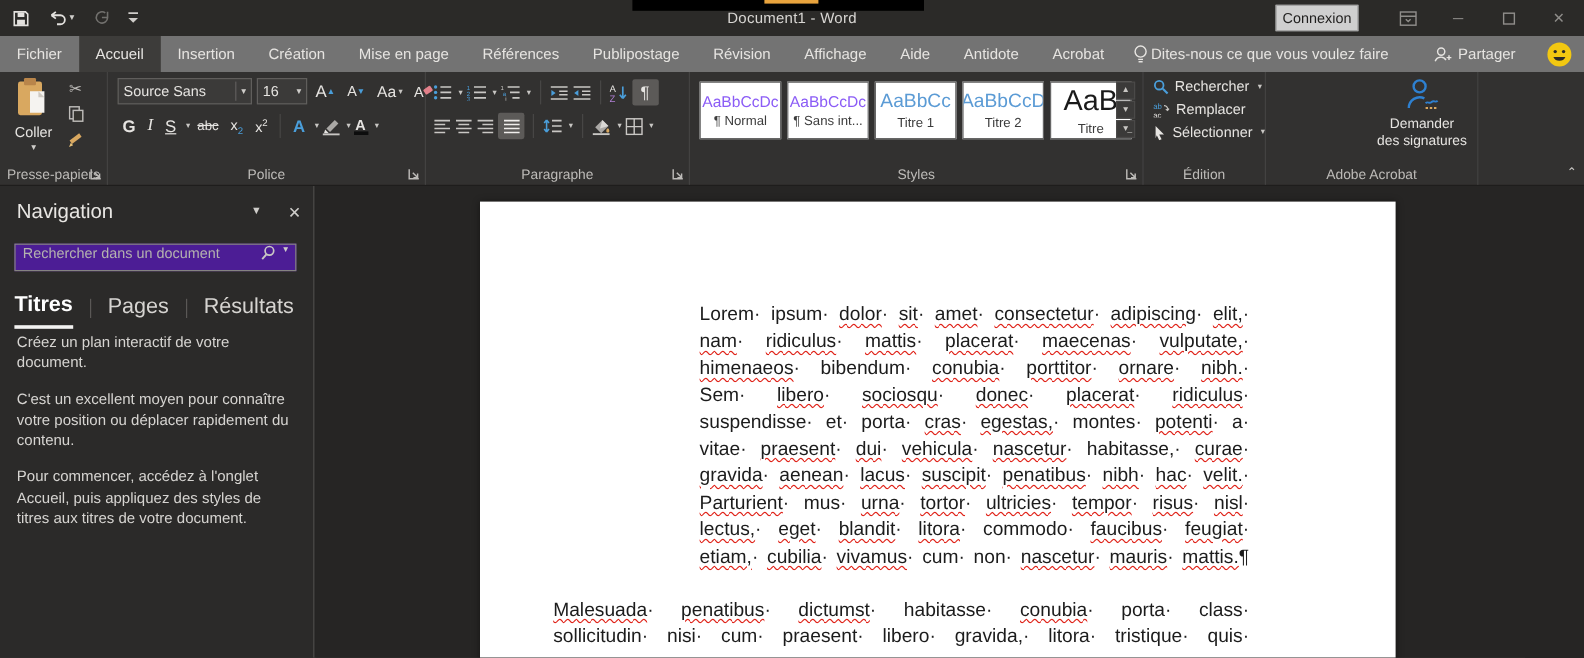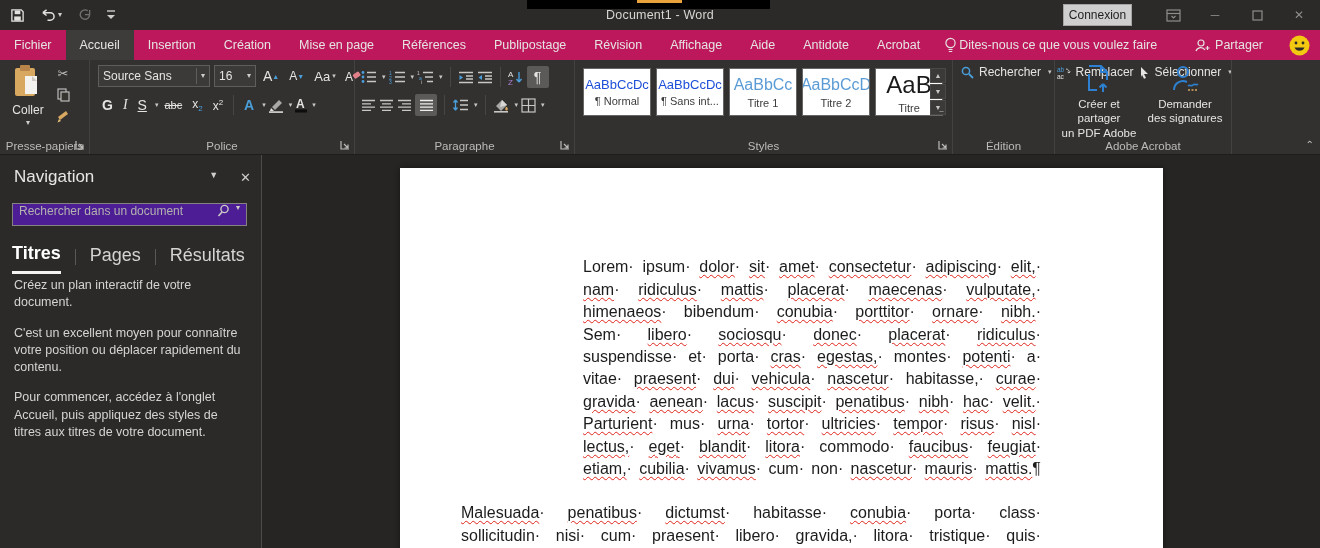--- a/index.html
+++ b/index.html
@@ -17,21 +17,21 @@
   .title-text { position:absolute; left:0; right:0; top:0; height:30px; display:flex; align-items:center; justify-content:center;
     color:#d8d6d3; font-size:12.5px; letter-spacing:.2px; }
   .top-strip { position:absolute; left:527px; top:0; width:243px; height:9px; background:#000; }
   .top-strip .accent { position:absolute; left:110px; top:0; width:45px; height:3px; background:#e8a33d; }
   .connexion { position:absolute; left:1063px; top:4px; width:69px; height:22px; background:#cfcfcf; border:1px solid #a5a5a5;
     color:#1f1e1d; font-size:12px; display:flex; align-items:center; justify-content:center; }
   .winbtns { position:absolute; right:0; top:0; height:30px; display:flex; }
   .winbtn { width:42px; height:30px; display:flex; align-items:center; justify-content:center; color:#8f8d8a; font-size:12px; }
 
   
-  .tabrow { position:absolute; left:0; top:30px; width:1320px; height:30px; background:#be185d; display:flex; align-items:stretch; }
+  .tabrow { position:absolute; left:0; top:30px; width:1320px; height:30px; background:#737373; display:flex; align-items:stretch; }
   .tab { padding:0 14px; display:flex; align-items:center; color:#e6e4e1; font-size:12.5px; white-space:nowrap; }
   .tab.active { background:#3d3c3a; }
   .tellme { display:flex; align-items:center; gap:2px; padding:0 10px; color:#e6e4e1; font-size:12.5px; white-space:nowrap; }
   .tabrow-right { margin-left:auto; display:flex; align-items:center; gap:26px; padding-right:10px; }
   .share { display:flex; align-items:center; gap:5px; color:#e6e4e1; font-size:12.5px; }
 
   
   .ribbon { position:absolute; left:0; top:60px; width:1320px; height:95px; background:#323130; border-bottom:1px solid #1e1d1c; }
   .group { position:absolute; top:0; height:94px; border-right:1px solid #434241; }
   .glabel { position:absolute; left:0; right:0; bottom:2px; text-align:center; color:#bdbbb8; font-size:11.5px; white-space:nowrap; }
@@ -53,29 +53,29 @@
   .fontrow2 { position:absolute; left:8px; top:33px; display:flex; align-items:center; gap:2px; height:24px; }
   .fmt { font-size:14px; color:#e6e4e1; padding:0 4px; }
 
   
   .pararow1 { position:absolute; left:6px; top:5px; display:flex; align-items:center; gap:3px; height:24px; }
   .pararow2 { position:absolute; left:6px; top:33px; display:flex; align-items:center; gap:3px; height:24px; }
 
   
   .stylecards { position:absolute; left:8px; top:8px; display:flex; gap:5px; }
   .card { width:68px; height:48px; background:#fff; border:1px solid #666; display:flex; flex-direction:column; align-items:center; justify-content:center; overflow:hidden; }
-  .card .sample { font-size:13px; color:#1d4ed8; white-space:nowrap; }
+  .card .sample { font-size:13px; color:#8b5cf6; white-space:nowrap; }
   .card.blue .sample { color:#5b9bd5; font-size:16px; }
   .card.big .sample { color:#1a1a1a; font-size:24px; }
   .card .clabel { font-size:11px; color:#3c3c3c; margin-top:3px; white-space:nowrap; }
   .stylescroll { position:absolute; right:6px; top:8px; display:flex; flex-direction:column; gap:1px; }
   .sbtn { width:16px; height:15px; background:#3b3a39; border:1px solid #4a4948; color:#c9c7c4; font-size:7px; display:flex; align-items:center; justify-content:center; }
 
   
-  .editcol { position:absolute; left:8px; top:5px; display:flex; flex-direction:row; gap:5px; }
+  .editcol { position:absolute; left:8px; top:5px; display:flex; flex-direction:column; gap:5px; }
   .editrow { display:flex; align-items:center; gap:5px; color:#e6e4e1; font-size:12px; white-space:nowrap; }
 
   
   .acrobtn { position:absolute; top:4px; width:84px; display:flex; flex-direction:column; align-items:center; color:#e6e4e1; font-size:11.5px; text-align:center; line-height:1.25; }
   .collapse { position:absolute; right:6px; bottom:4px; color:#c9c7c4; font-size:10px; }
 
   
   .navpane { position:absolute; left:0; top:155px; width:262px; height:393px; background:#2b2a29; border-right:1px solid #4d4b49; }
   .nav-head { position:absolute; left:14px; top:12px; right:10px; display:flex; align-items:center; }
   .nav-title { color:#e8e6e3; font-size:17px; }
@@ -89,21 +89,21 @@
   .nav-body { position:absolute; left:14px; top:122px; width:232px; color:#d6d4d1; font-size:12.5px; line-height:1.38; }
   .nav-body p { margin-bottom:13px; }
 
   
   .canvas { position:absolute; left:263px; top:155px; width:1057px; height:393px; background:#262524; overflow:hidden; }
   .page { position:absolute; left:137px; top:13px; width:763px; height:600px; background:#ffffff; box-shadow:0 0 6px rgba(0,0,0,.45); }
   .doc { position:absolute; top:86px; left:0; width:763px; color:#1c1c1c; font-size:16px; }
   .para { margin-bottom:22px; }
   .para.indented { margin-left:183px; width:458px; }
   .para.flush { margin-left:61px; width:580px; }
-  .line { display:flex; justify-content:space-between; height:22.4px; align-items:flex-end; white-space:nowrap; }
+  .line { display:flex; justify-content:space-between; height:22.4px; align-items:flex-start; white-space:nowrap; }
   .tokw { display:inline-flex; }
   .misp { text-decoration:underline; text-decoration-style:wavy; text-decoration-color:#e0241a;
           text-decoration-thickness:1px; text-underline-offset:2px; }
   .sepdot { color:#1c1c1c; }
   .pilcrow { color:#1c1c1c; }
 </style>
 </head>
 <body>
 
 <div class="win">
@@ -470,30 +470,20 @@
               <path d="M2 1 l7 7 h-4 l2 4 -2 .8 -2-4 -1 2.5z" fill="#e6e4e1"></path>
             </svg>
           <span>Sélectionner</span>
             <span class="smallcaret">▾</span>
         </div>
       </div>
       <div class="glabel"><span>Édition</span></div>
     </div>
 
     <div class="group" style="left:1055px;width:177px;">
-      <div class="acrobtn" style="left:2px;">
-        <svg width="26" height="30" viewBox="0 0 26 30">
-            <path d="M3 2 h12 l6 6 v8" fill="none" stroke="#2e80d0" stroke-width="2"></path>
-            <path d="M15 2 v6 h6" fill="none" stroke="#2e80d0" stroke-width="2"></path>
-            <path d="M3 10 v16 h8" fill="none" stroke="#2e80d0" stroke-width="2"></path>
-            <path d="M17 28 v-8 M17 20 l-3.5 3.5 M17 20 l3.5 3.5" stroke="#2e80d0" stroke-width="2" fill="none"></path>
-          </svg>
-        <span style="margin-top:3px;">Créer et partager</span>
-        <span>un PDF Adobe</span>
-      </div>
       <div class="acrobtn" style="left:88px;">
         <svg width="30" height="30" viewBox="0 0 30 30">
             <circle cx="13" cy="8" r="5" fill="none" stroke="#2e80d0" stroke-width="2"></circle>
             <path d="M4 26 a9 9 0 0 1 13 -8" fill="none" stroke="#2e80d0" stroke-width="2"></path>
             <path d="M18 22 c2-2 3 1 5-1 s3 1 5-1" fill="none" stroke="#2e80d0" stroke-width="1.6"></path>
             <path d="M18 26 h10" stroke="#d9a860" stroke-width="1.6" stroke-dasharray="2 1.5"></path>
           </svg>
         <span style="margin-top:3px;">Demander</span>
         <span>des signatures</span>
       </div>

